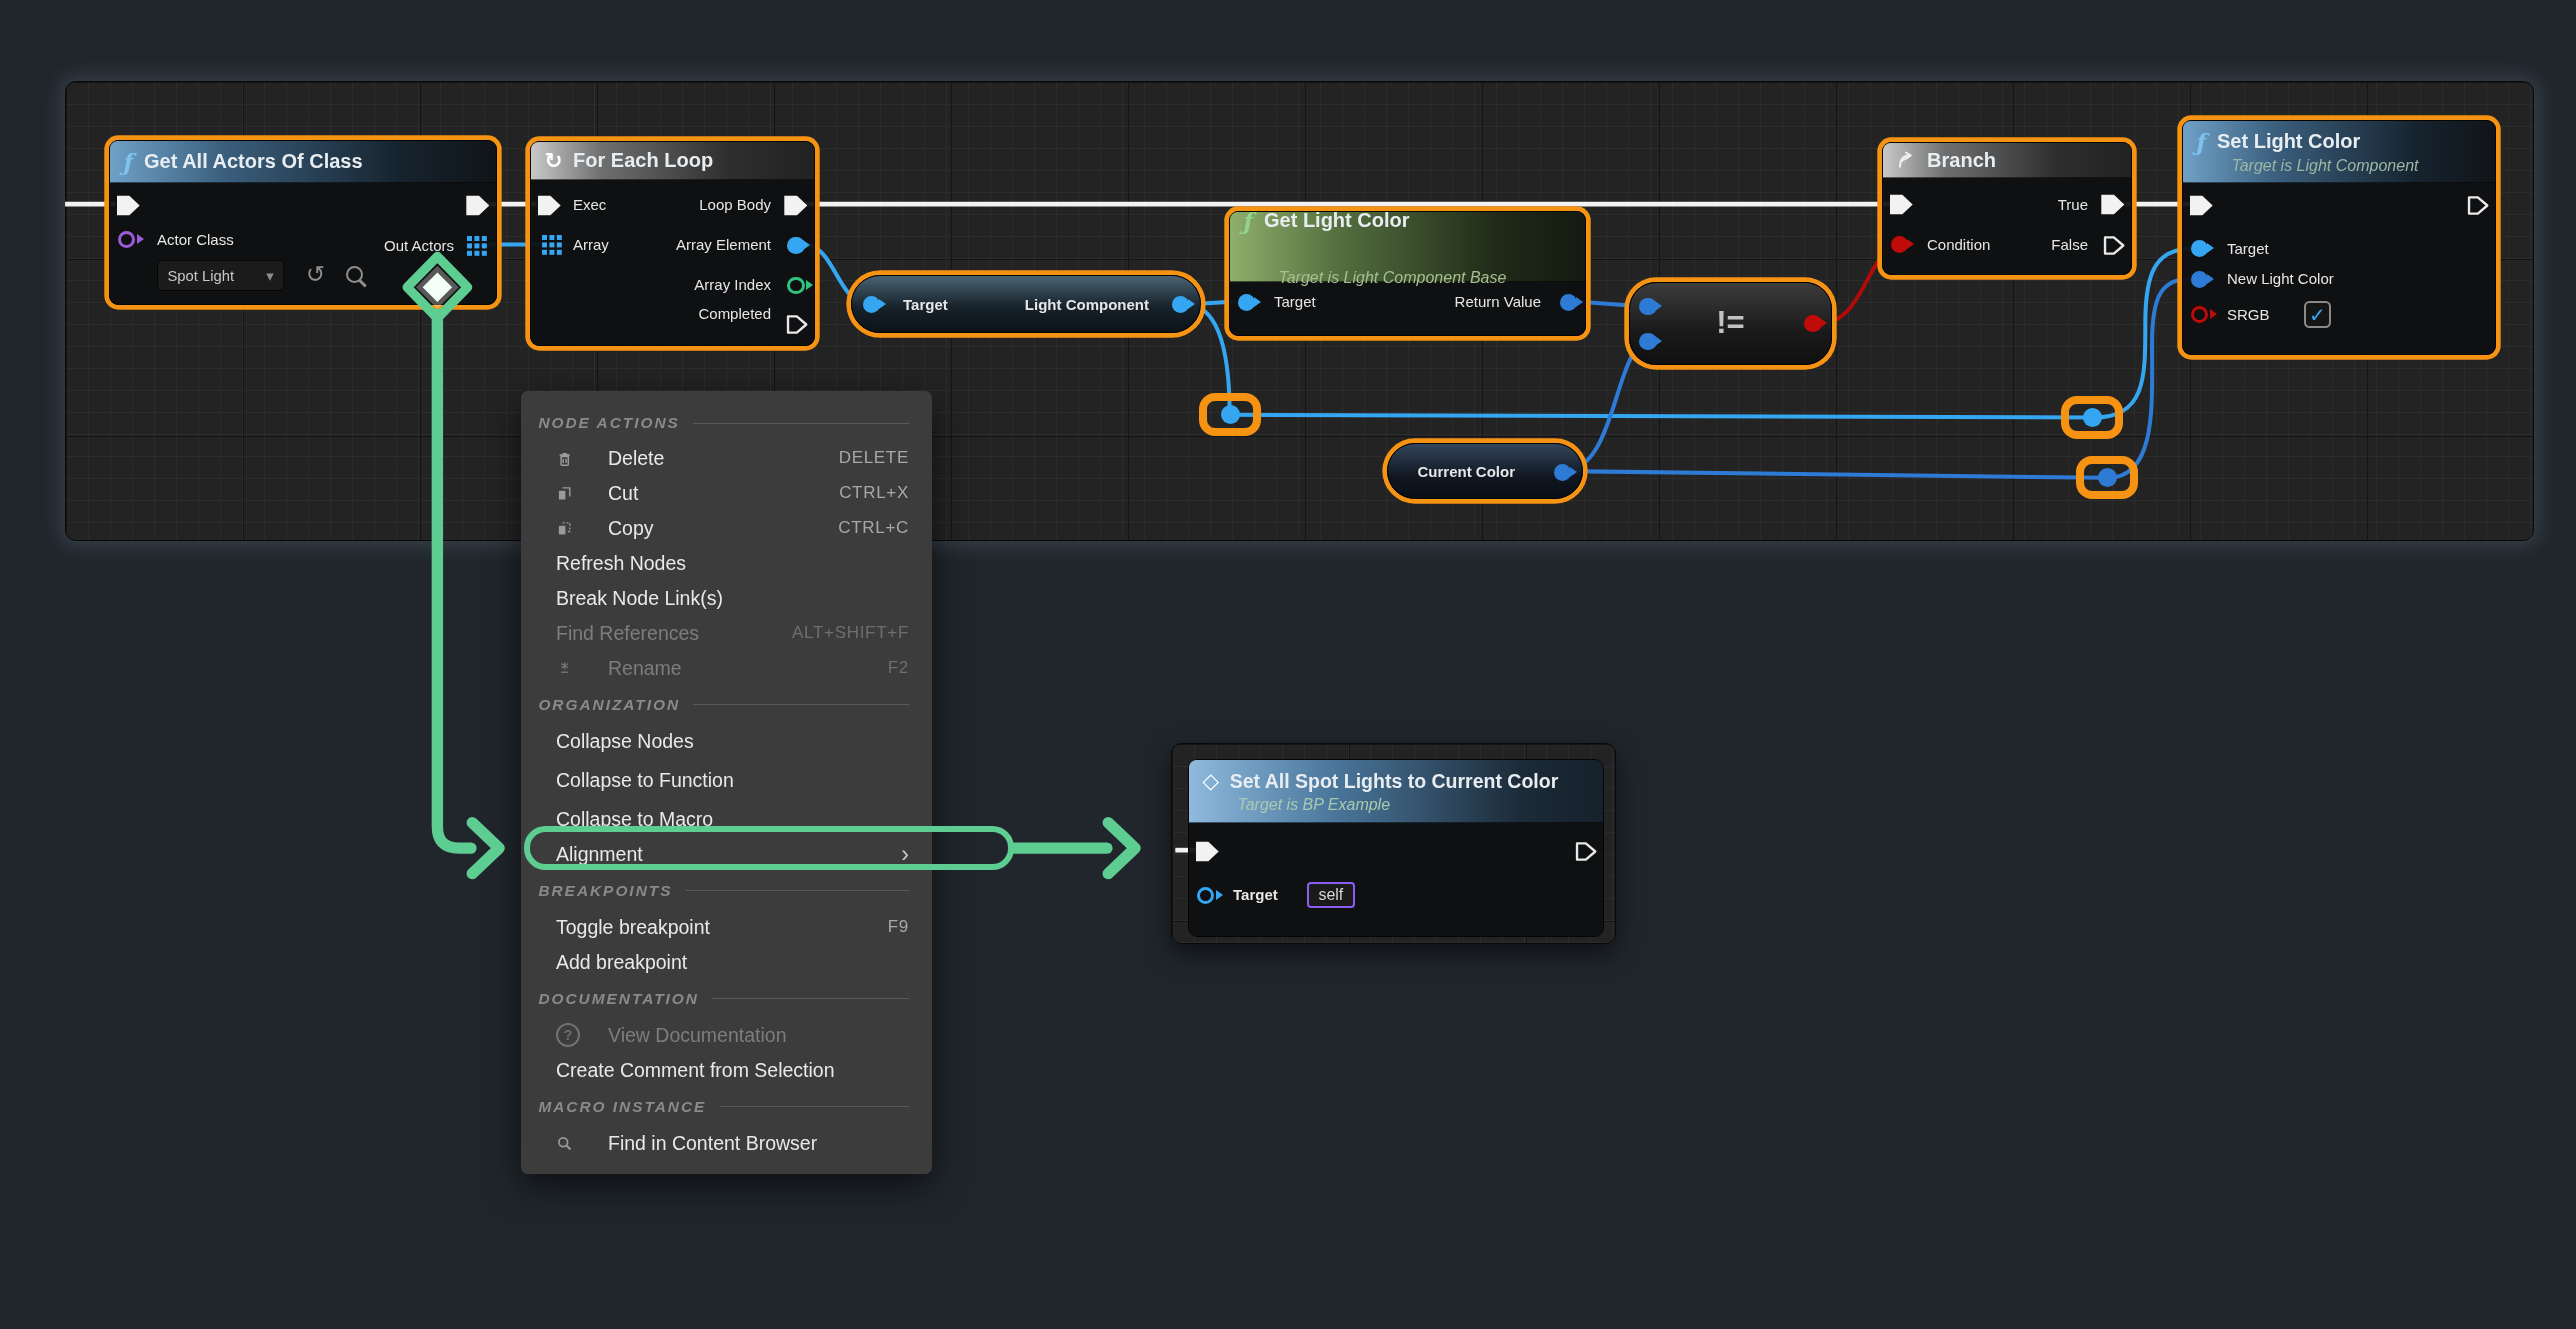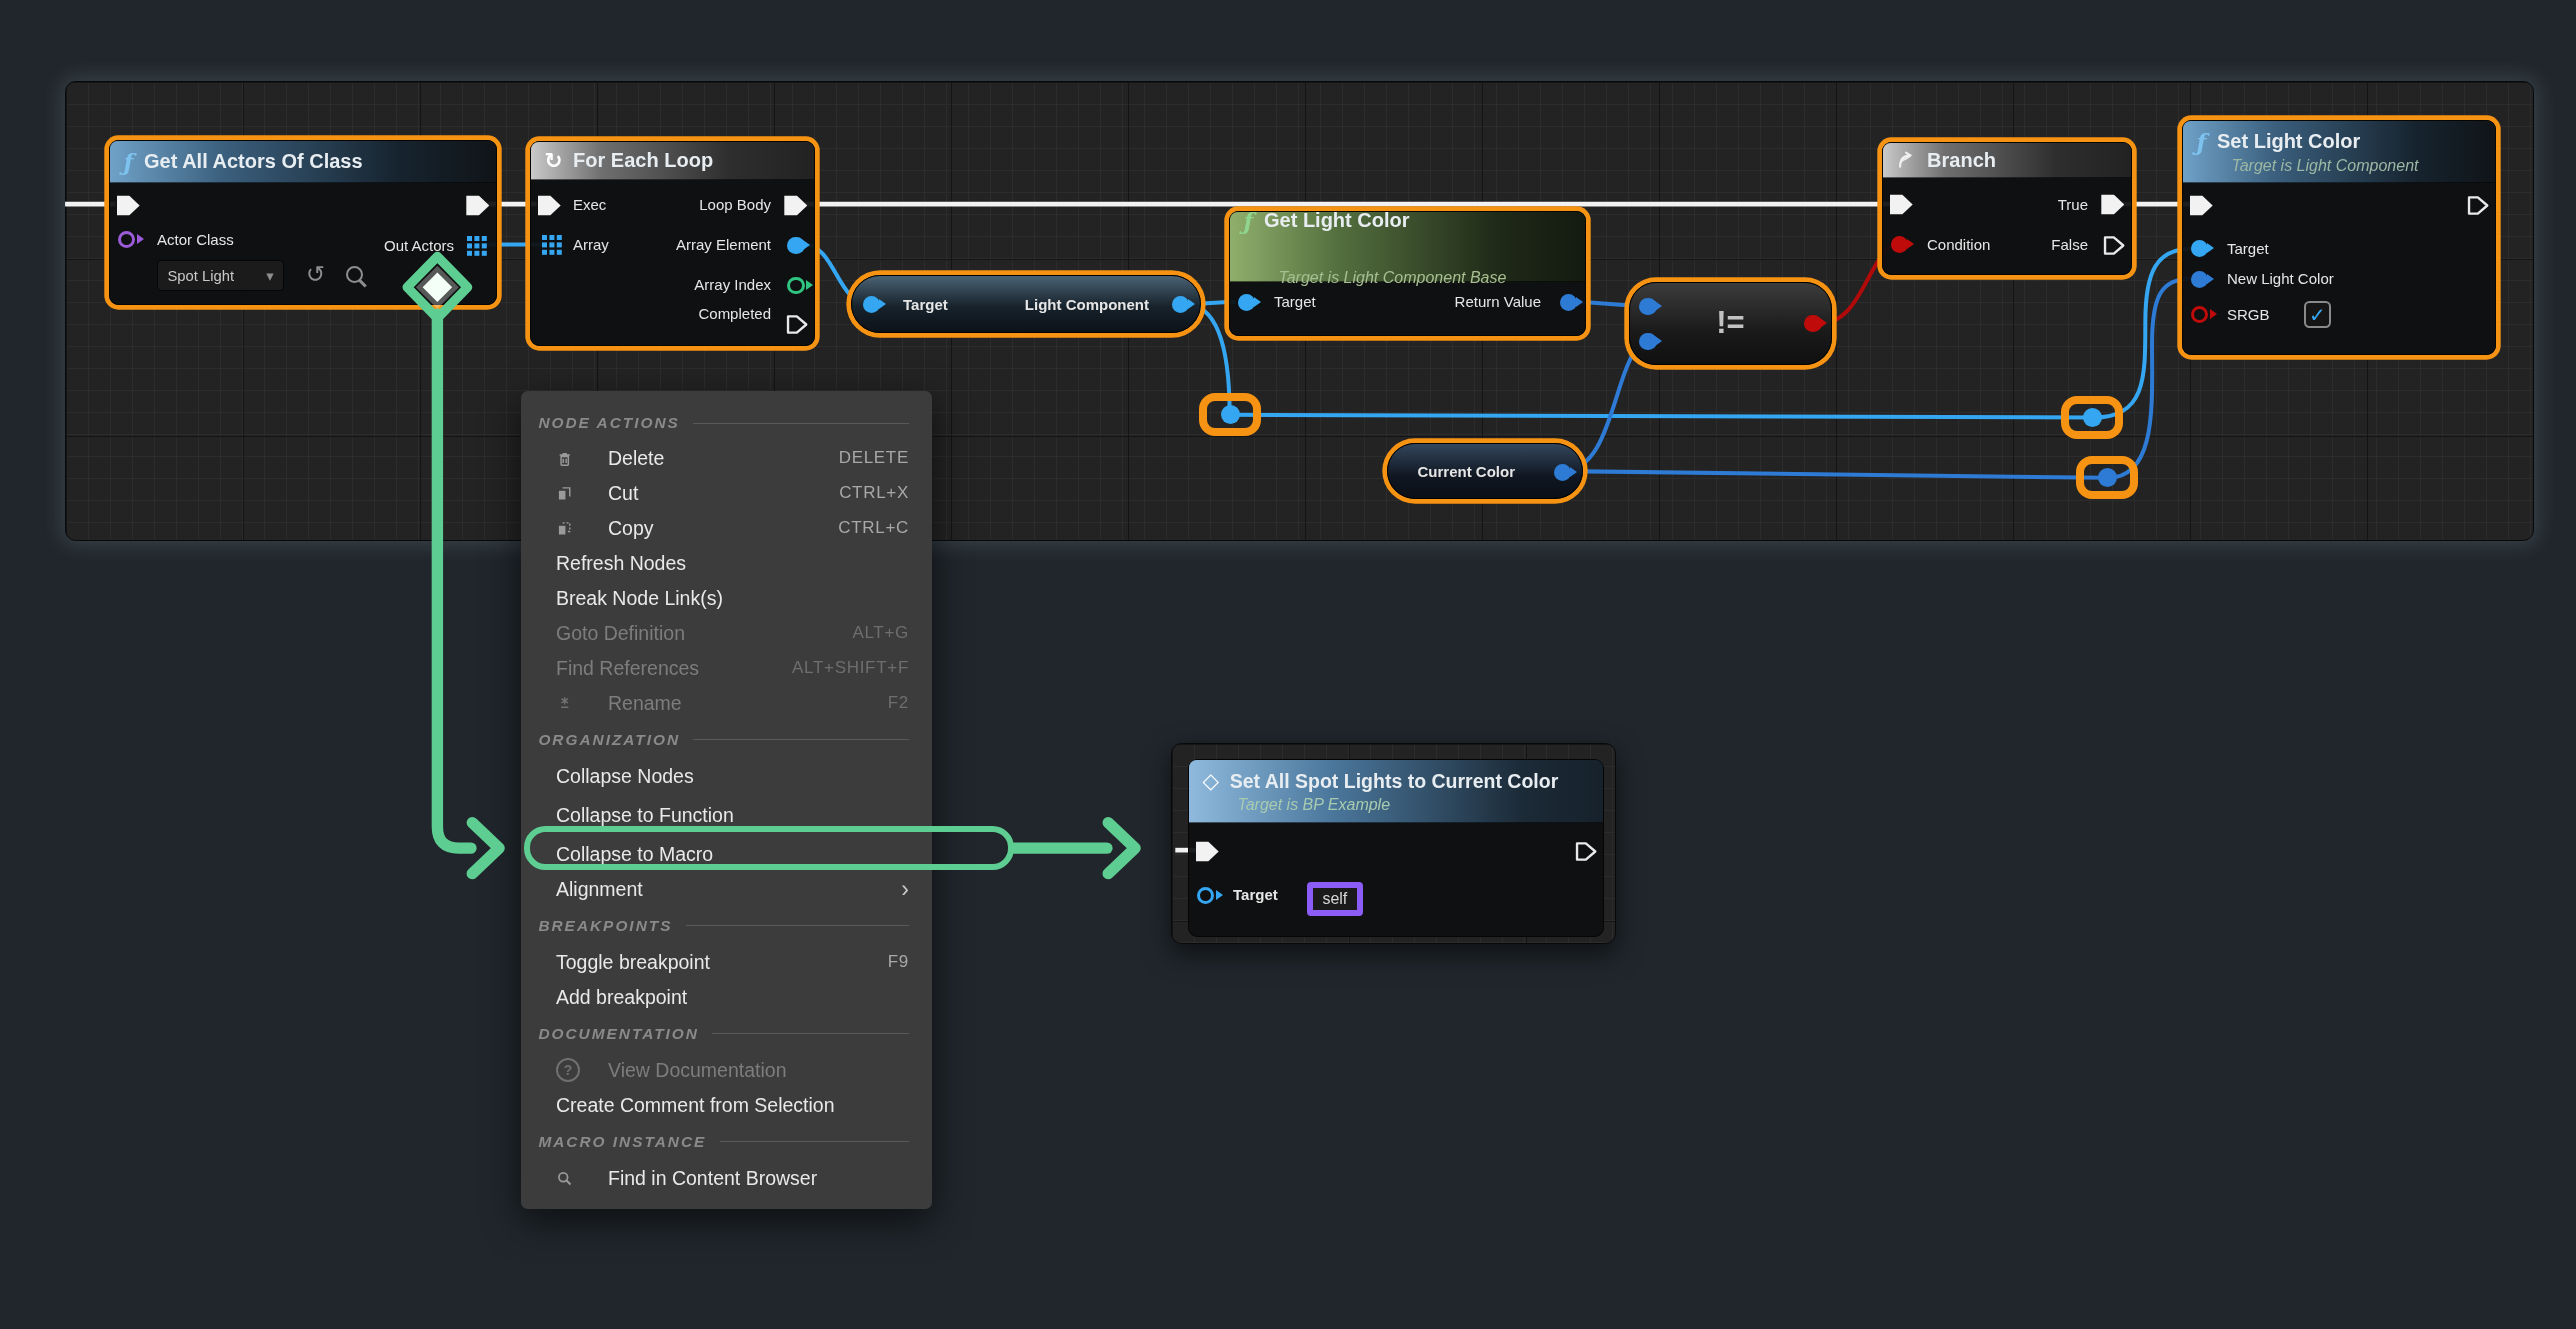--- a/index.html
+++ b/index.html
@@ -51,21 +51,21 @@
   .dropdown{position:absolute;background:#1B1B1B;border:1.3px solid #060606;border-radius:4px;
       display:flex;align-items:center;justify-content:space-between;padding:0 9.4px;box-sizing:border-box;
       color:#C9C9C9;font-size:14.8px;}
   .reset-ico{position:absolute;color:#8E8E8E;font-size:23px;line-height:23px;}
   .mag{position:absolute;width:13.4px;height:13.4px;border:2.7px solid #8E8E8E;border-radius:50%;}
   .mag::after{content:'';position:absolute;width:2.7px;height:8.7px;background:#8E8E8E;
       left:13.4px;top:11.4px;transform:rotate(-45deg);}
   .chk{position:absolute;width:27px;height:27px;background:#151515;border:2px solid #8A8A8A;
       border-radius:5.4px;box-sizing:border-box;color:#35A7F2;font-size:20px;font-weight:bold;
       display:flex;align-items:center;justify-content:center;}
-  .selfbadge{position:absolute;border:6px solid #8b5cf6;border-radius:4px;background:#1A1A1A;
+  .selfbadge{position:absolute;border:2px solid #8b5cf6;border-radius:4px;background:#1A1A1A;
       color:#D7D7D7;font-size:16px;padding:2px 9.4px;}
   .rr{position:absolute;width:62px;height:43px;border:8px solid #F79312;border-radius:16px;
       box-sizing:border-box;z-index:4;display:flex;align-items:center;justify-content:center;}
   .rr .dot{width:19px;height:19px;border-radius:50%;}
   .opsym{position:absolute;left:0;right:0;top:50%;transform:translateY(-54%);text-align:center;
       font-size:31px;font-weight:bold;color:#C2C2C2;}
   
   #menu{position:absolute;left:521px;top:391px;width:411px;background:#3C3C3C;border-radius:6.7px;
       box-shadow:0 12px 37px rgba(0,0,0,0.6);z-index:8;padding:14.8px 0 13.4px 0;box-sizing:border-box;}
   .mh{height:38px;display:flex;align-items:center;gap:13.4px;padding:0 23px 0 17.4px;}
@@ -327,24 +327,20 @@
     <span class="mlabel">Copy</span>
     <span class="msc">CTRL+C</span>
   </div>
   <div class="mi">
     <span class="mlabel">Refresh Nodes</span>
   </div>
   <div class="mi">
     <span class="mlabel">Break Node Link(s)</span>
   </div>
   <div class="mi dis">
-    <span class="mlabel">Goto Definition</span>
-    <span class="msc">ALT+G</span>
-  </div>
-  <div class="mi dis">
     <span class="mlabel">Find References</span>
     <span class="msc">ALT+SHIFT+F</span>
   </div>
   <div class="mi dis">
     <span class="mic">
         <svg width="17.4" height="17.4" viewBox="0 0 24 24">
           <path d="M12 3 v10 M7.5 5 l9 6 M16.5 5 l-9 6 M7 17 h10" fill="none" stroke="currentColor" stroke-width="2"></path>
         </svg>
       </span>
     <span class="mlabel">Rename</span>

